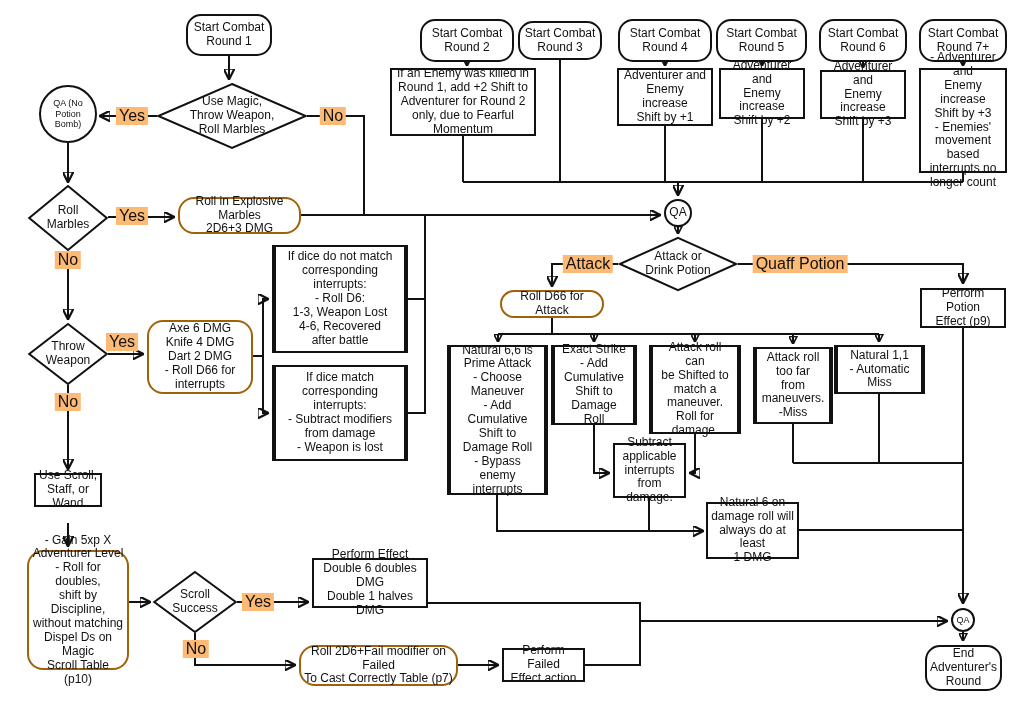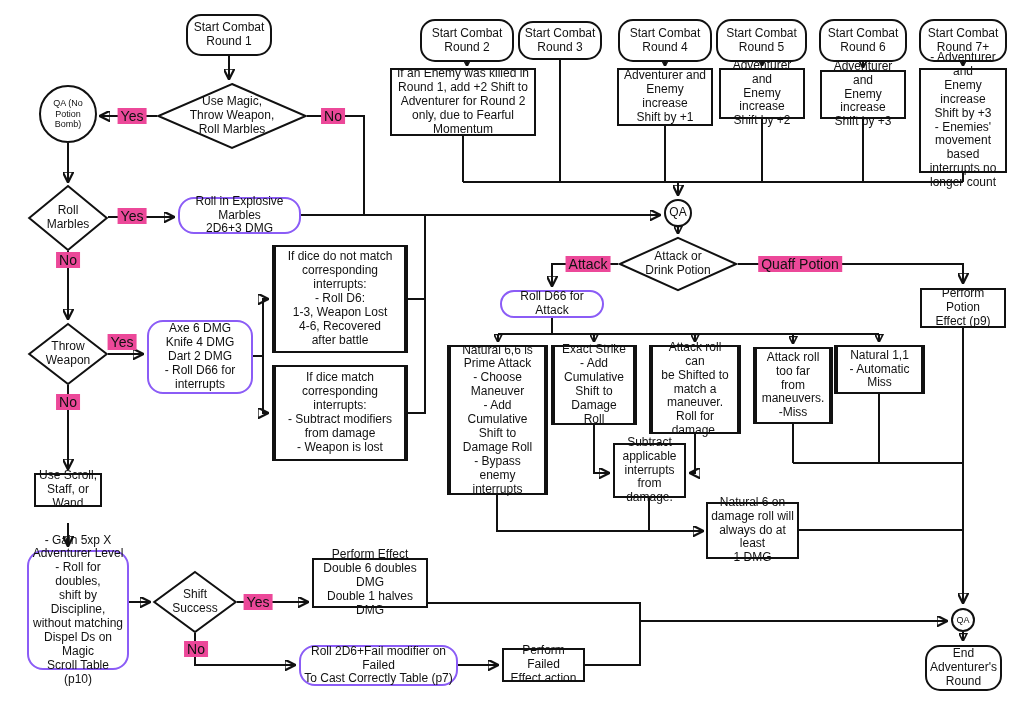--- a/index.html
+++ b/index.html
@@ -4,31 +4,31 @@
 <style>
   html,body{margin:0;padding:0;background:#fff}
   .canvas{position:relative;width:1024px;height:702px;background:#fff;overflow:hidden;
           font-family:"Liberation Sans",sans-serif;color:#111}
   .wires{position:absolute;left:0;top:0;width:1024px;height:702px;z-index:1}
   .wires path{stroke:#111;stroke-width:2;fill:none}
   .node{position:absolute;z-index:2;display:flex;align-items:center;justify-content:center;
         text-align:center;font-size:12px;line-height:1.16;box-sizing:border-box;background:#fff}
   .lbl{white-space:pre-line;display:block;position:relative;padding:1px 3px}
   .rect{border:2px solid #111}
-  .round{border:2px solid #8b5cf6;border-radius:16px}
+  .round{border:2px solid #a16207;border-radius:16px}
   .term{border:2px solid #111;border-radius:15px}
   .circle{border:2px solid #111;border-radius:50%}
   .scrolly{box-shadow:inset 6px 0 0 -4px #111, inset -6px 0 0 -4px #111}
   .scrolly .lbl{padding:1px 7px}
   .diamond{border:none;background:transparent}
   .diamond svg{position:absolute;left:0;top:0;width:100%;height:100%;overflow:visible}
   .diamond polygon{fill:#fff;stroke:#111;stroke-width:2}
   .f9{font-size:9px}
-  .elabel{position:absolute;z-index:3;transform:translate(-50%,-50%);background:#ec4899;
-          padding:0 3px;font-size:14px;white-space:nowrap}
+  .elabel{position:absolute;z-index:3;transform:translate(-50%,-50%);background:#fdba74;
+          padding:0 3px;font-size:16px;white-space:nowrap}
 </style>
 </head>
 <body>
 
 <div class="canvas">
 
   <svg class="wires" viewBox="0 0 1024 702" aria-hidden="true">
     <defs>
       <marker id="arw" viewBox="0 0 10 10" refX="9.5" refY="5" markerWidth="5.5" markerHeight="5.5" orient="auto-start-reverse">
           <path d="M0,0L10,5L0,10z" fill="#111" stroke="none"></path>
@@ -186,21 +186,21 @@
     <svg viewBox="0 0 100 100" preserveAspectRatio="none">
         <polygon points="50,1.5 98.5,50 50,98.5 1.5,50" vector-effect="non-scaling-stroke"></polygon>
       </svg>
     <span class="lbl">Attack or
 Drink Potion</span>
   </div>
   <div class="node diamond" style="left:153px;top:571px;width:84px;height:62px">
     <svg viewBox="0 0 100 100" preserveAspectRatio="none">
         <polygon points="50,1.5 98.5,50 50,98.5 1.5,50" vector-effect="non-scaling-stroke"></polygon>
       </svg>
-    <span class="lbl">Shift
+    <span class="lbl">Scroll
 Success</span>
   </div>
 
   <div class="node round" style="left:178px;top:197px;width:123px;height:37px">
       <span class="lbl">Roll in Explosive Marbles
 2D6+3 DMG</span>
     </div>
   <div class="node round" style="left:147px;top:320px;width:106px;height:74px">
       <span class="lbl">Axe 6 DMG
 Knife 4 DMG

